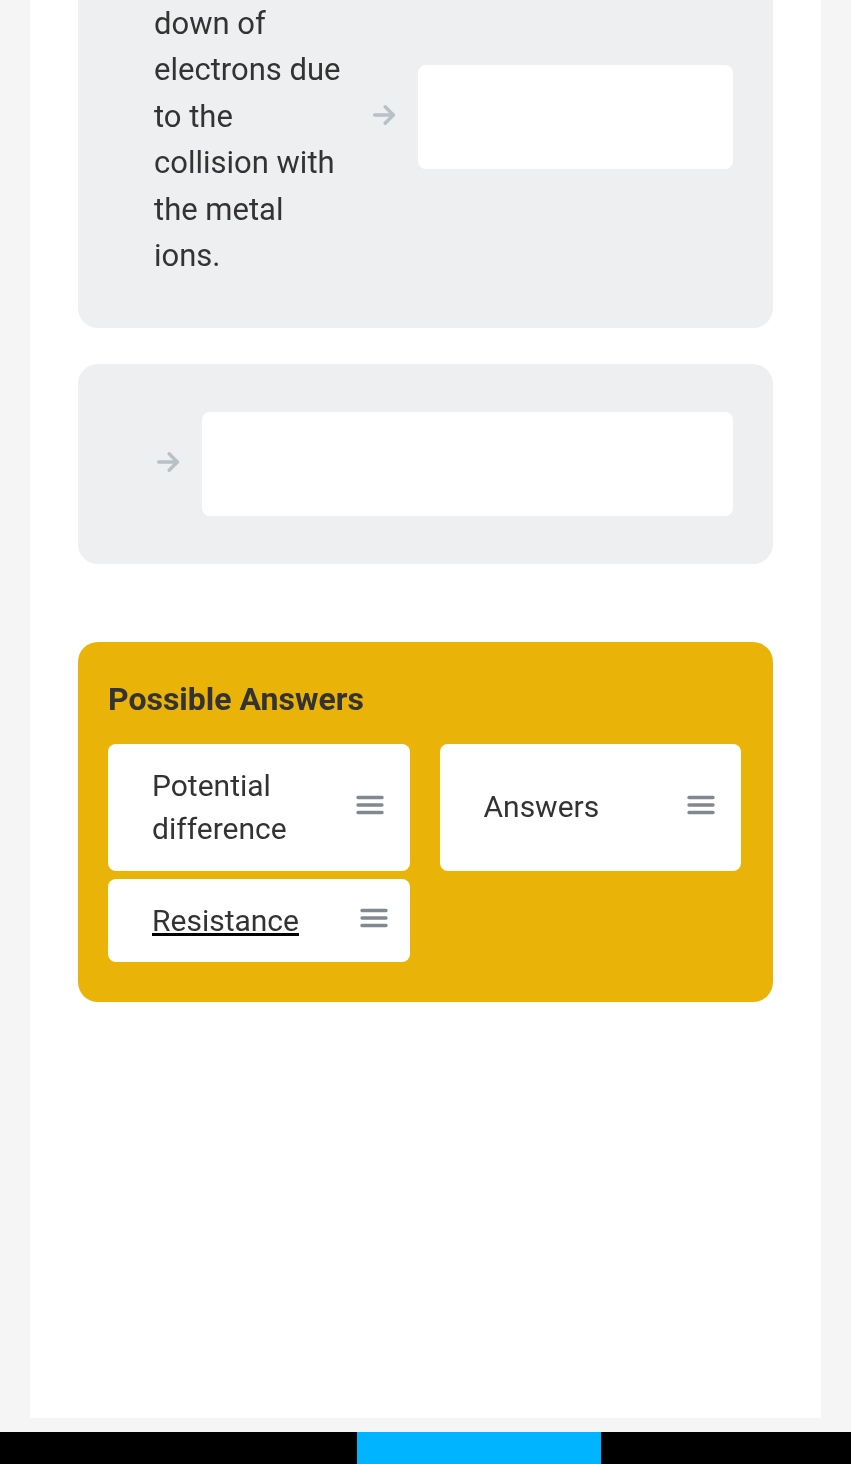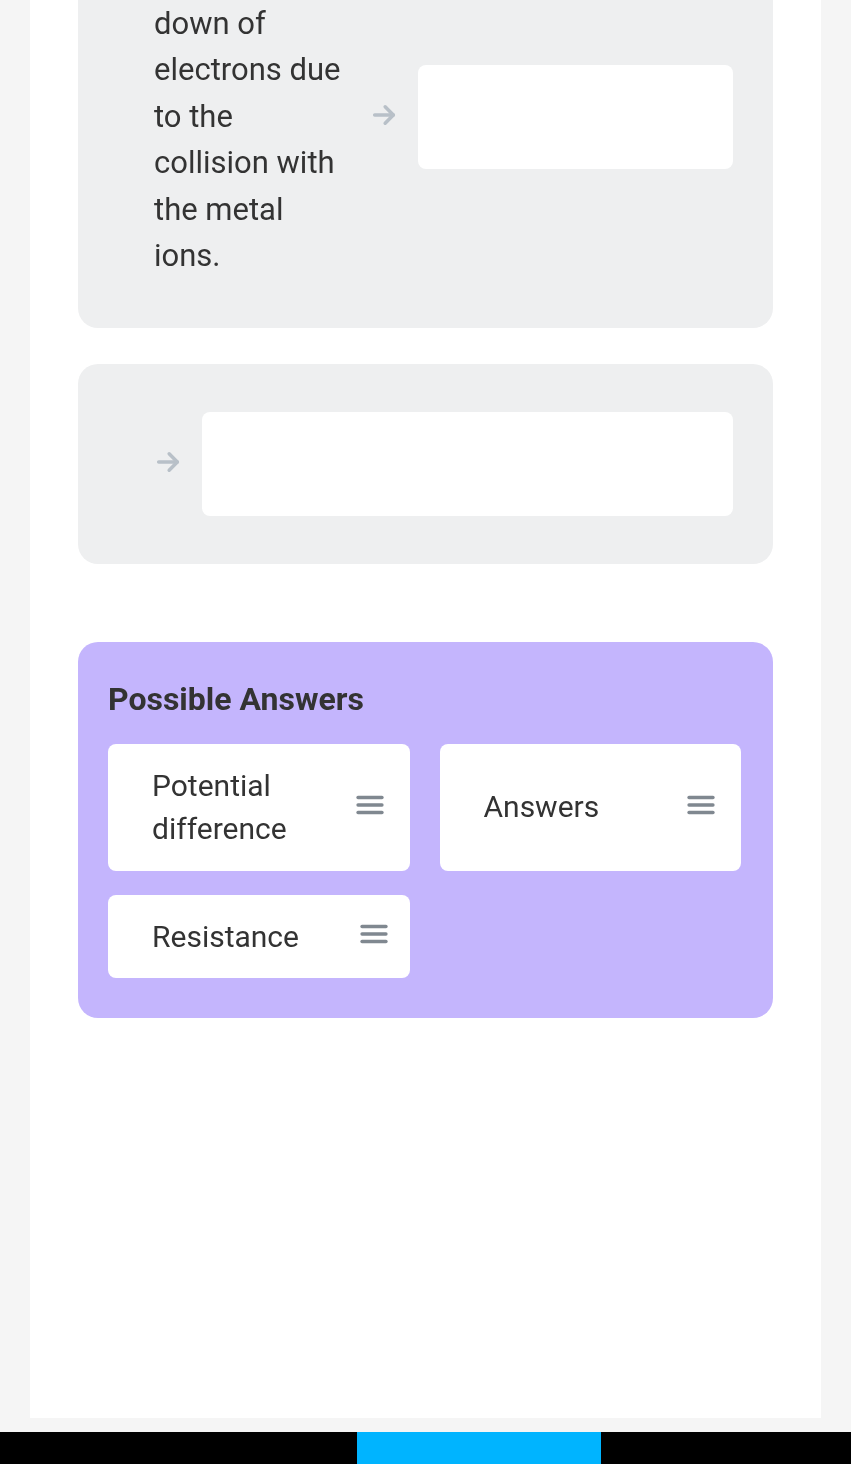--- a/index.html
+++ b/index.html
@@ -45,35 +45,35 @@
       color: #b8c0c8;
       flex: 0 0 auto;
     }
     .drop-zone {
       background: white;
       border-radius: 8px;
       flex: 1;
       height: 104px;
     }
     .answers-card {
-      background: #c4b5fd;
+      background: #eab308;
       border-radius: 20px;
       padding: 38px 32px 40px 30px;
       margin-top: 78px;
     }
     .answers-title {
       font-size: 32px;
       font-weight: 700;
       color: #333;
       margin-bottom: 26px;
     }
     .answers-grid {
       display: grid;
       grid-template-columns: 1fr 1fr;
-      gap: 24px 30px;
+      gap: 8px 30px;
     }
     .answer-item {
       background: white;
       border-radius: 8px;
       padding: 20px 22px 20px 44px;
       display: flex;
       align-items: center;
       justify-content: space-between;
       gap: 12px;
       cursor: grab;
@@ -148,21 +148,21 @@
       <div class="answer-item">
         <span class="answer-text">Answers</span>
         <span class="drag-handle">
           <svg width="36" height="36" viewBox="0 0 24 24" fill="none" stroke="currentColor" stroke-width="2.2" stroke-linecap="round">
               <line x1="4" y1="7" x2="20" y2="7"></line>
               <line x1="4" y1="12" x2="20" y2="12"></line>
               <line x1="4" y1="17" x2="20" y2="17"></line>
             </svg>
         </span>
       </div>
-      <div class="answer-item" style="padding-right:18px;">
+      <div class="answer-item" style="padding-right:18px;text-decoration:underline;">
         <span class="answer-text" style="word-break:break-all; max-width:150px;">Resistance</span>
         <span class="drag-handle">
           <svg width="36" height="36" viewBox="0 0 24 24" fill="none" stroke="currentColor" stroke-width="2.2" stroke-linecap="round">
               <line x1="4" y1="7" x2="20" y2="7"></line>
               <line x1="4" y1="12" x2="20" y2="12"></line>
               <line x1="4" y1="17" x2="20" y2="17"></line>
             </svg>
         </span>
       </div>
     </div>

